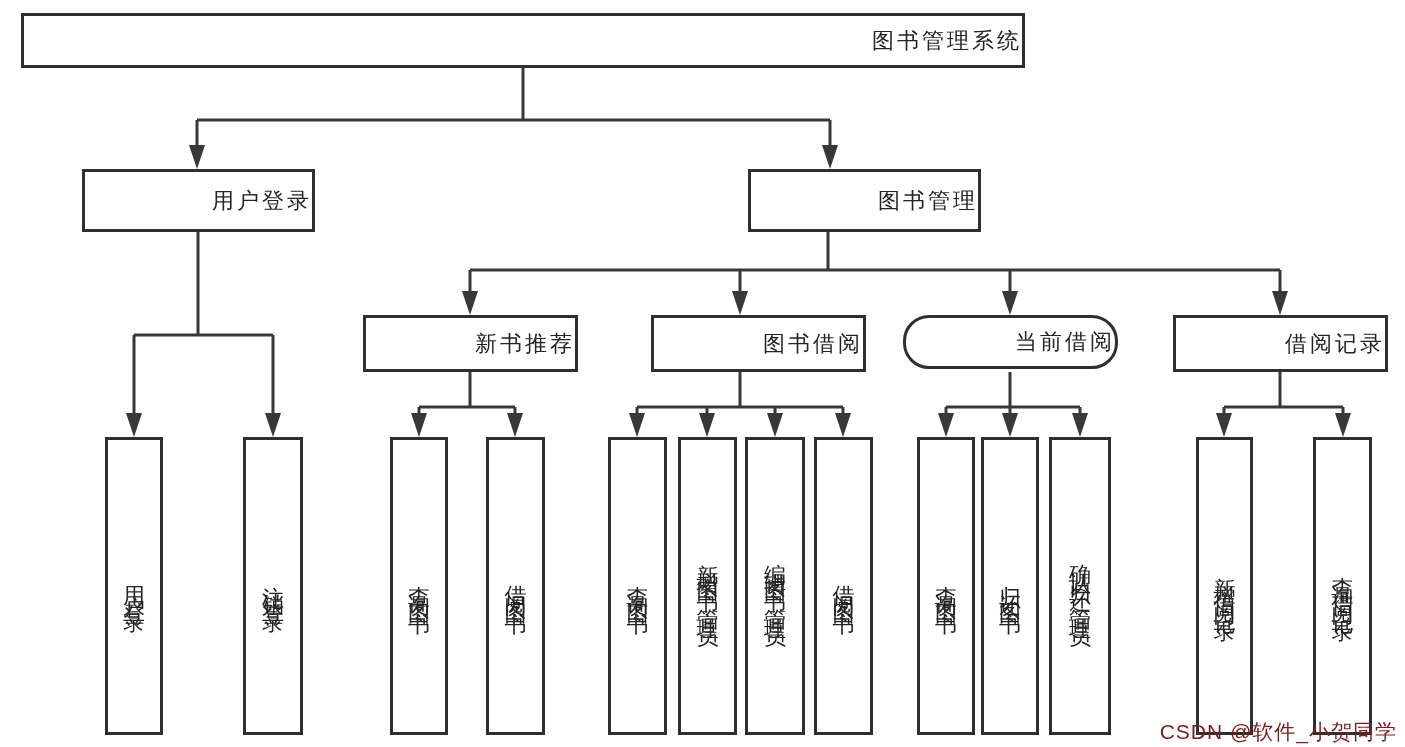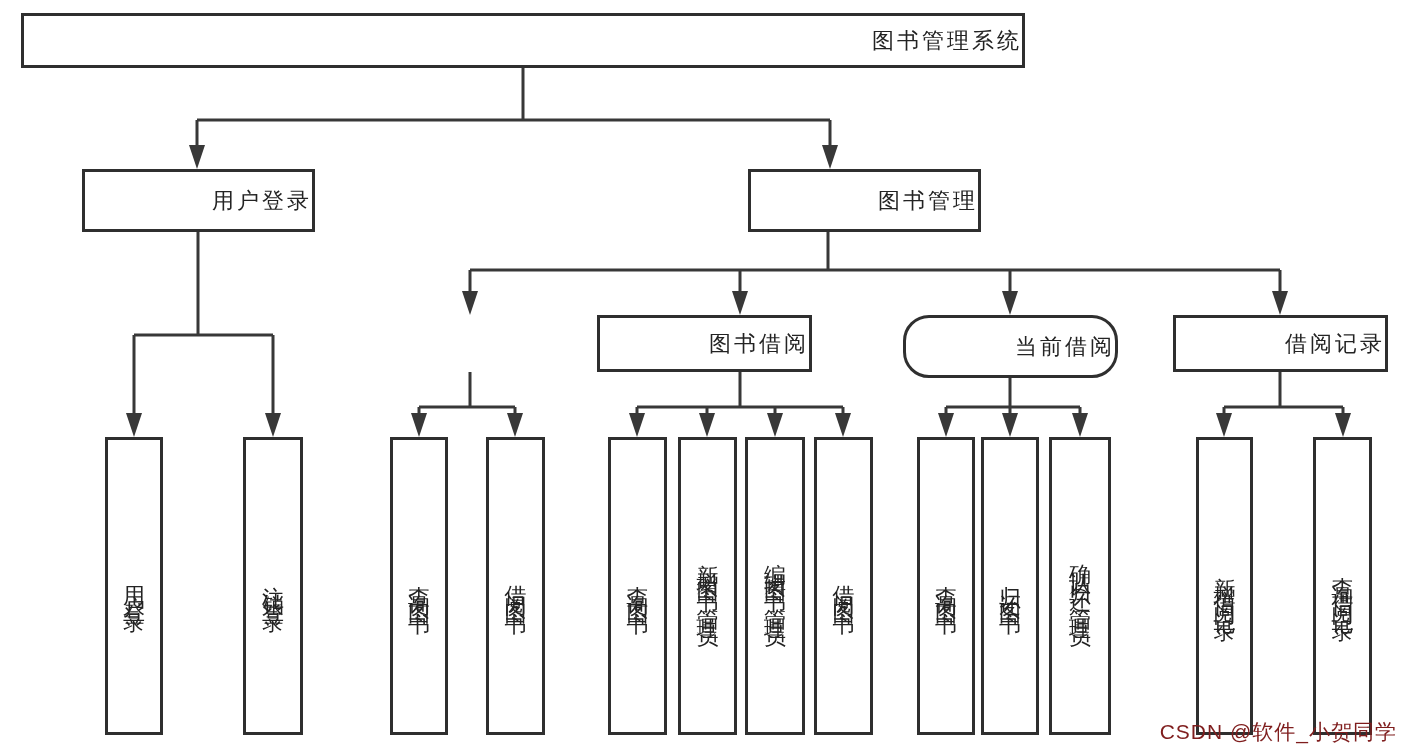--- a/index.html
+++ b/index.html
@@ -88,24 +88,27 @@
     <span class="hlabel">图书管理系统</span>
   </div>
 
   <div class="box" style="left:82px;top:169px;width:233px;height:63px;">
     <span class="hlabel">用户登录</span>
   </div>
   <div class="box" style="left:712px;top:169px;width:233px;height:63px;margin-left:36px;">
     <span class="hlabel">图书管理</span>
   </div>
 
-  <div class="box" style="left:597px;top:315px;width:215px;height:57px;">
+  <div class="box" style="left:363px;top:315px;width:215px;height:57px;">
+    <span class="hlabel">新书推荐</span>
+  </div>
+  <div class="box" style="left:651px;top:315px;width:215px;height:57px;">
     <span class="hlabel">图书借阅</span>
   </div>
-  <div class="box" style="left:903px;top:315px;width:215px;height:63px;border-radius:26px;">
+  <div class="box" style="left:903px;top:315px;width:215px;height:54px;border-radius:26px;">
     <span class="hlabel">当前借阅</span>
   </div>
   <div class="box" style="left:1173px;top:315px;width:215px;height:57px;">
     <span class="hlabel">借阅记录</span>
   </div>
 
   <div class="box leaf" style="left:105px;top:437px;width:58px;height:298px;">
     <span class="vtext">用户登录</span>
   </div>
   <div class="box leaf" style="left:243px;top:437px;width:60px;height:298px;">

